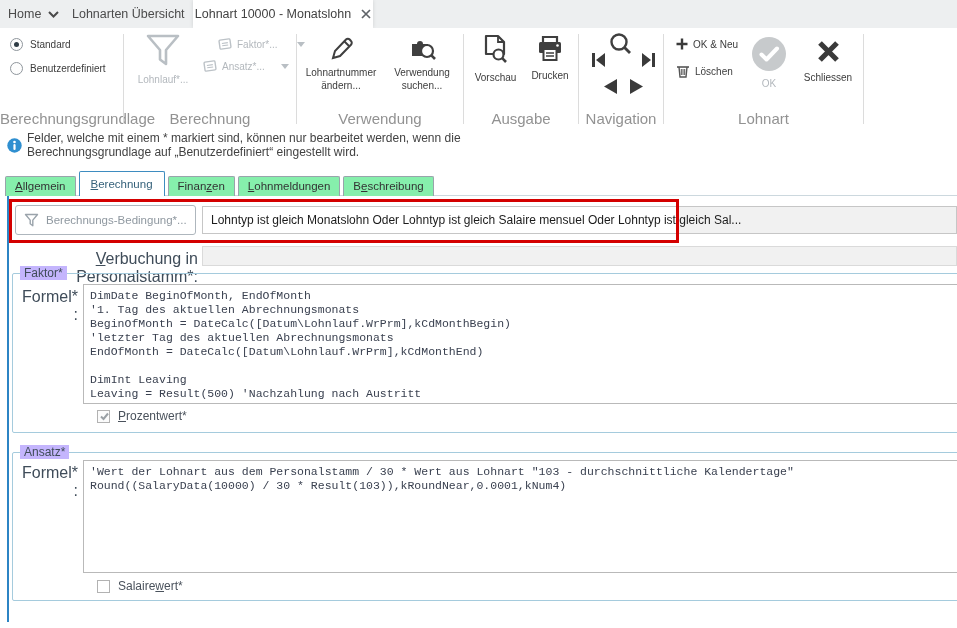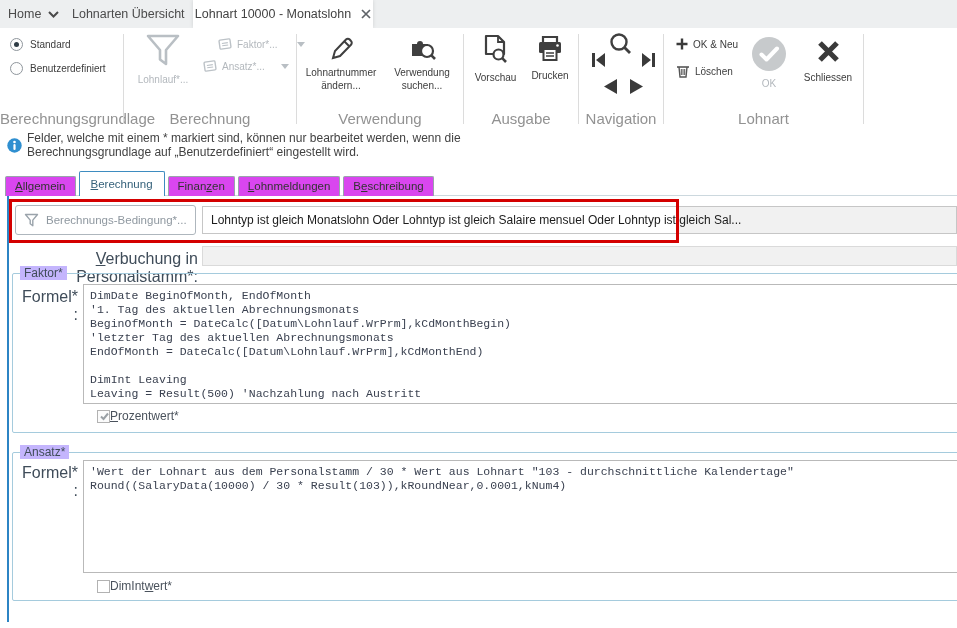--- a/index.html
+++ b/index.html
@@ -26,21 +26,21 @@
   .rlabel.dis { color:#b3b8bd; }
   .two-line { text-align:center; line-height:13px; }
   .small-row { position:absolute; display:flex; align-items:center; gap:5px; }
   .navbtn { position:absolute; cursor:pointer; }
 
   
   .infobar-line { position:absolute; left:27px; font-size:12px; color:#424242; }
 
   
   .ptabs { position:absolute; left:5px; top:168px; height:28px; display:flex; align-items:flex-end; gap:3px; }
-  .ptab { background:#d946ef; border:1px solid #99a4ab; border-bottom:none; padding:3px 9px 4px 9px;
+  .ptab { background:#86efac; border:1px solid #99a4ab; border-bottom:none; padding:3px 9px 4px 9px;
           font-size:11.5px; color:#333; cursor:pointer; border-radius:2px 2px 0 0; }
   .ptab .u { text-decoration:underline; }
   .ptab.active { border:1px solid #3e8cc0; border-bottom:none; padding:6px 11px 6px 11px;
                  color:#35617a; position:relative; z-index:6; background:#fff; }
 
   
   .panel-topline { position:absolute; left:8px; top:195px; width:949px; height:1px; background:#ccd8de; }
   .panel-leftline { position:absolute; left:7px; top:195px; width:2px; height:427px; background:#2c84c4; }
 
   
@@ -60,21 +60,21 @@
   .verb-label { position:absolute; left:20px; top:250px; width:178px; text-align:right; }
   .verb-field { position:absolute; left:202px; top:246px; width:755px; height:20px; background:#f1f1f1; border:1px solid #dadada; }
 
   
   .groupbox { position:absolute; left:12px; width:955px; border:1px solid #a5cbdd; border-radius:2px; }
   .groupbox-title { position:absolute; top:-8px; left:7px; background:#c4b5fd; padding:0 4px; font-size:12px; color:#3f4c59; }
   .formel-label { position:absolute; left:8px; width:57px; text-align:right; }
   .codebox { position:absolute; left:70px; width:890px; background:#fff; border:1px solid #b9b9b9;
              font-family:"Liberation Mono", monospace; font-size:11.5px; line-height:14px;
              color:#3a4150; padding:4px 6px; white-space:pre; overflow:hidden; }
-  .chk-row { position:absolute; left:84px; display:flex; align-items:center; gap:0; }
+  .chk-row { position:absolute; left:84px; display:flex; align-items:center; gap:8px; }
   .checkbox { width:13px; height:13px; border:1px solid #b2b2b2; background:#fff; position:relative; }
   .checkbox.checked { background:#fbfbfb; }
   .chk-label { font-size:12px; color:#4a525c; }
   .chk-label .u { text-decoration:underline; }
 
   svg { display:block; }
 </style>
 </head>
 <body>
 
@@ -354,18 +354,18 @@
     <div class="form-label formel-label" style="top:11px;">Formel* :</div>
     <pre class="codebox" style="top:7px; height:113px;">'Wert der Lohnart aus dem Personalstamm / 30 * Wert aus Lohnart "103 - durchschnittliche Kalendertage"
 Round((SalaryData(10000) / 30 * Result(103)),kRoundNear,0.0001,kNum4)</pre>
     <div class="chk-row" style="top:126px;">
       <span class="checkbox">
         <svg width="11" height="11" viewBox="0 0 11 11" style="position:absolute;left:0.5px;top:0.5px;">
             <path class="chk-mark" d="M2 5.5 L4.5 8 L9 2.5" fill="none" stroke="transparent" stroke-width="2"></path>
           </svg>
       </span>
       <span class="chk-label">
-        <span>DimInt</span><span class="u">w</span><span>ert*</span>
+        <span>Salaire</span><span class="u">w</span><span>ert*</span>
       </span>
     </div>
   </div>
 
 </div>
 
 </body></html>

